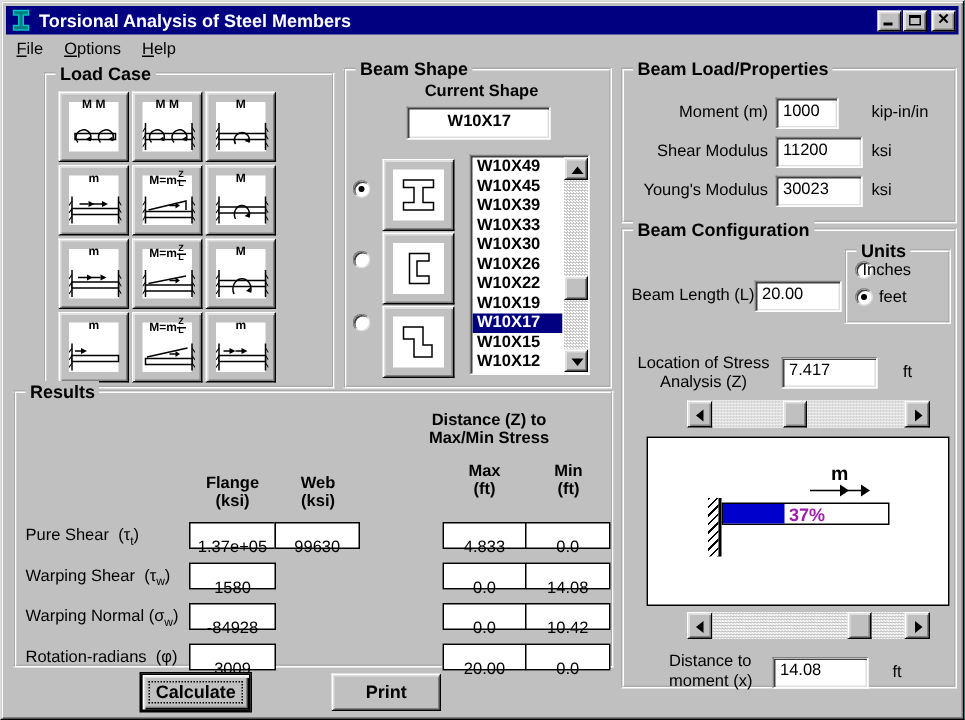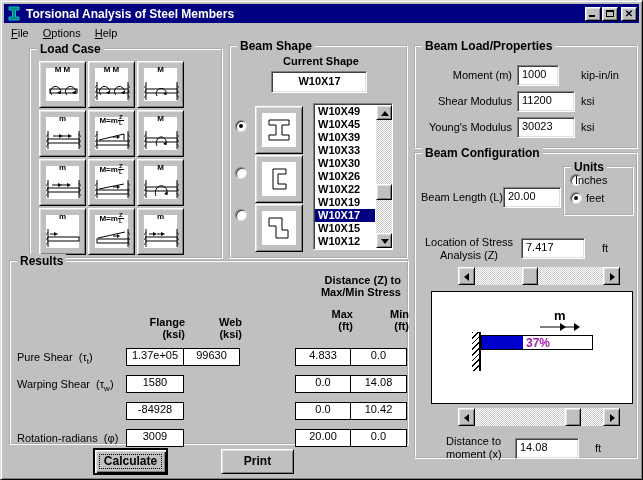--- a/index.html
+++ b/index.html
@@ -97,22 +97,22 @@
   .unit { position:absolute; font-weight:bold; }
 
   
   .panel { position:absolute; left:15px; top:137px; width:202px; height:113px; background:#fff; border:1px solid #000; }
   .wall { position:absolute; left:40px; top:40px; width:9px; height:39px;
     background:repeating-linear-gradient(135deg, #000 0 1px, transparent 1px 4px); border-right:2px solid #000; }
   .bar { position:absolute; left:49px; height:15px; border:1px solid #000; background:#fff; }
   .bar-fill { position:absolute; left:0; top:0; bottom:0; }
   .bar-label { position:absolute; top:0; font-weight:bold; font-size:12px; line-height:14px; }
 
-  .res-box { position:absolute; background:#fff; border:1px solid #000; text-align:center; font-size:11px; padding-top:0; height:18px; }
-  .res-head { position:absolute; text-align:right; font-weight:bold; line-height:12px; }
+  .res-box { position:absolute; background:#fff; border:1px solid #000; text-align:center; font-size:11px; padding-top:10px; height:18px; }
+  .res-head { position:absolute; text-align:center; font-weight:bold; line-height:12px; }
   sub { font-size:8px; }
 
   .action-btn { position:absolute; height:25px; font-weight:bold; font-size:12px; text-align:center; padding-top:4px; }
   .action-btn.focused { border:1px solid #000; box-shadow: 0 0 0 1px #000, inset 1px 1px 0 #fff, inset 2px 2px 0 #dfdfdf, inset -1px -1px 0 #000, inset -2px -2px 0 #808080; }
   .focus-rect { position:absolute; inset:4px; border:1px dotted #000; }
 </style>
 </head>
 <body>
 
 <div class="window">
@@ -467,20 +467,23 @@
     <span class="res-box" style="left:284px; top:86px; width:56px;">4.833</span>
     <span class="res-box" style="left:339px; top:86px; width:57px;">0.0</span>
 
     <span class="lbl" style="left:6px; top:116px; font-weight:normal;">
       <span>Warping Shear</span>&nbsp;&nbsp;<span>(τ</span><sub>w</sub><span>)</span>
     </span>
     <span class="res-box" style="left:115px; top:113px; width:58px;">1580</span>
     <span class="res-box" style="left:284px; top:113px; width:56px;">0.0</span>
     <span class="res-box" style="left:339px; top:113px; width:57px;">14.08</span>
 
+    <span class="lbl" style="left:6px; top:143px; font-weight:normal;">
+      <span>Warping Normal</span>&nbsp;<span>(σ</span><sub>w</sub><span>)</span>
+    </span>
     <span class="res-box" style="left:115px; top:140px; width:58px;">-84928</span>
     <span class="res-box" style="left:284px; top:140px; width:56px;">0.0</span>
     <span class="res-box" style="left:339px; top:140px; width:57px;">10.42</span>
 
     <span class="lbl" style="left:6px; top:170px; font-weight:normal;">
       <span>Rotation-radians</span>&nbsp;&nbsp;<span>(φ</span><sub></sub><span>)</span>
     </span>
     <span class="res-box" style="left:115px; top:167px; width:58px;">3009</span>
     <span class="res-box" style="left:284px; top:167px; width:56px;">20.00</span>
     <span class="res-box" style="left:339px; top:167px; width:57px;">0.0</span>

